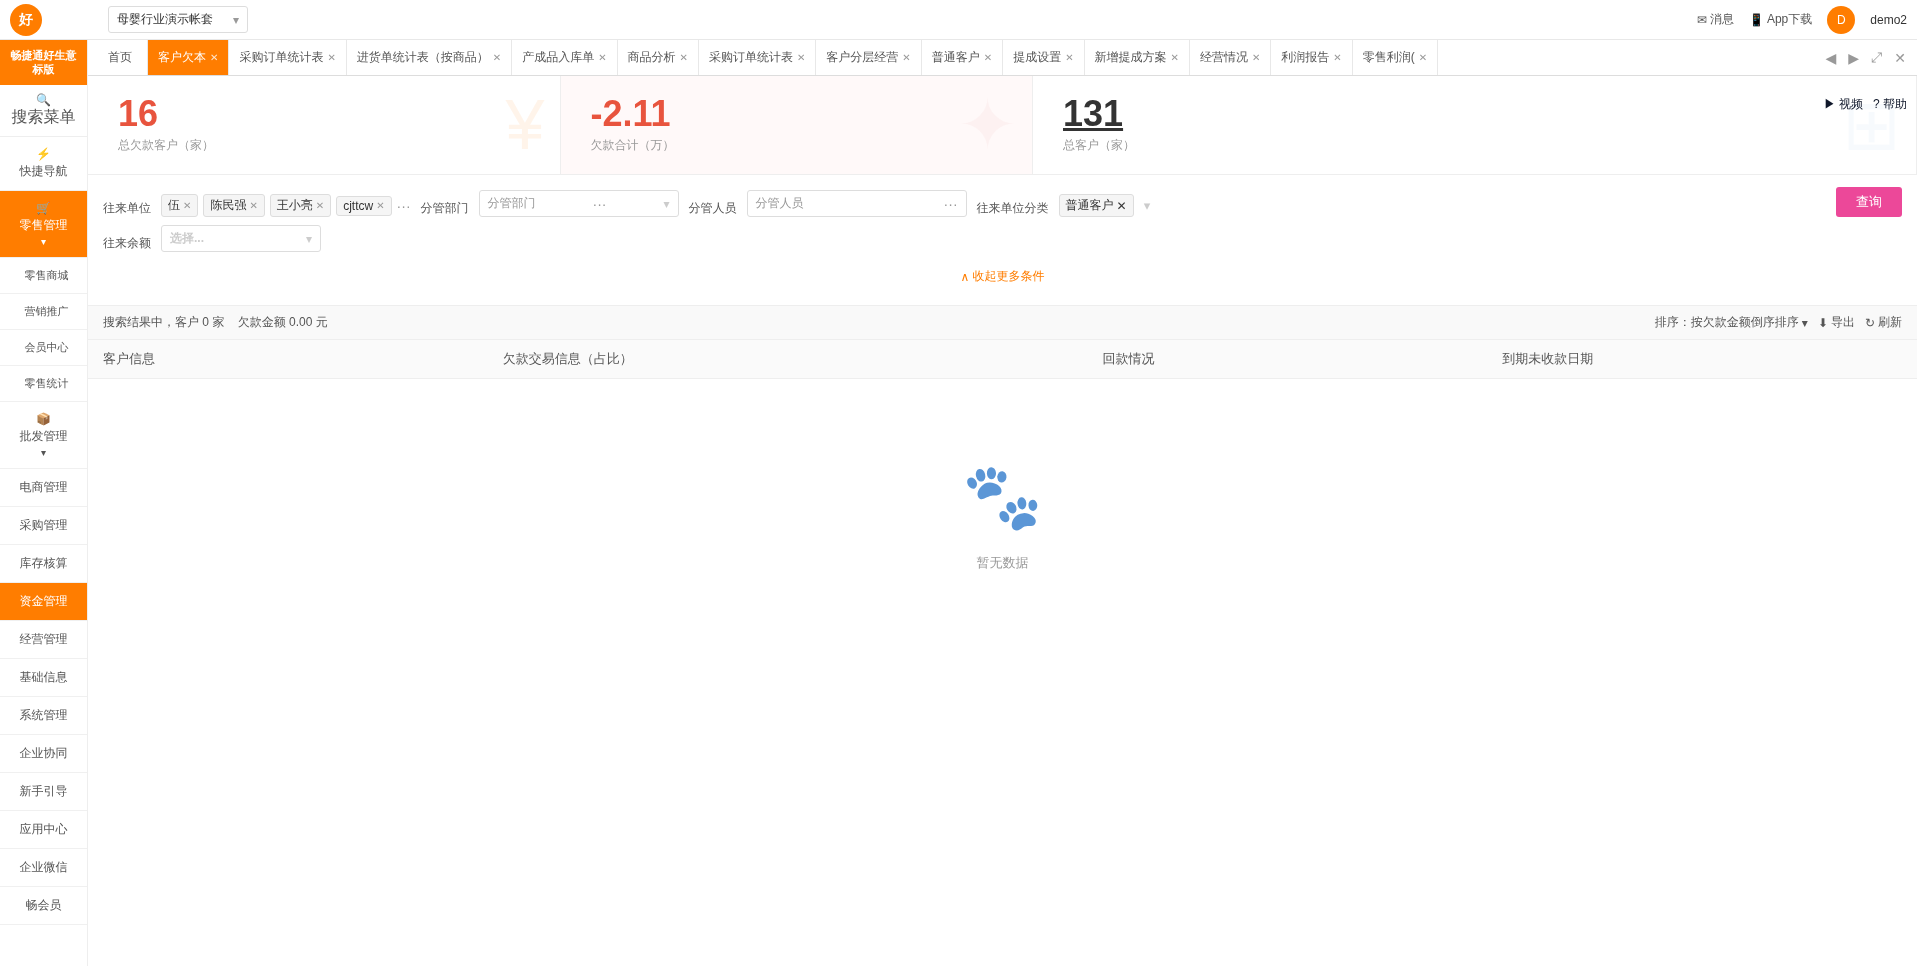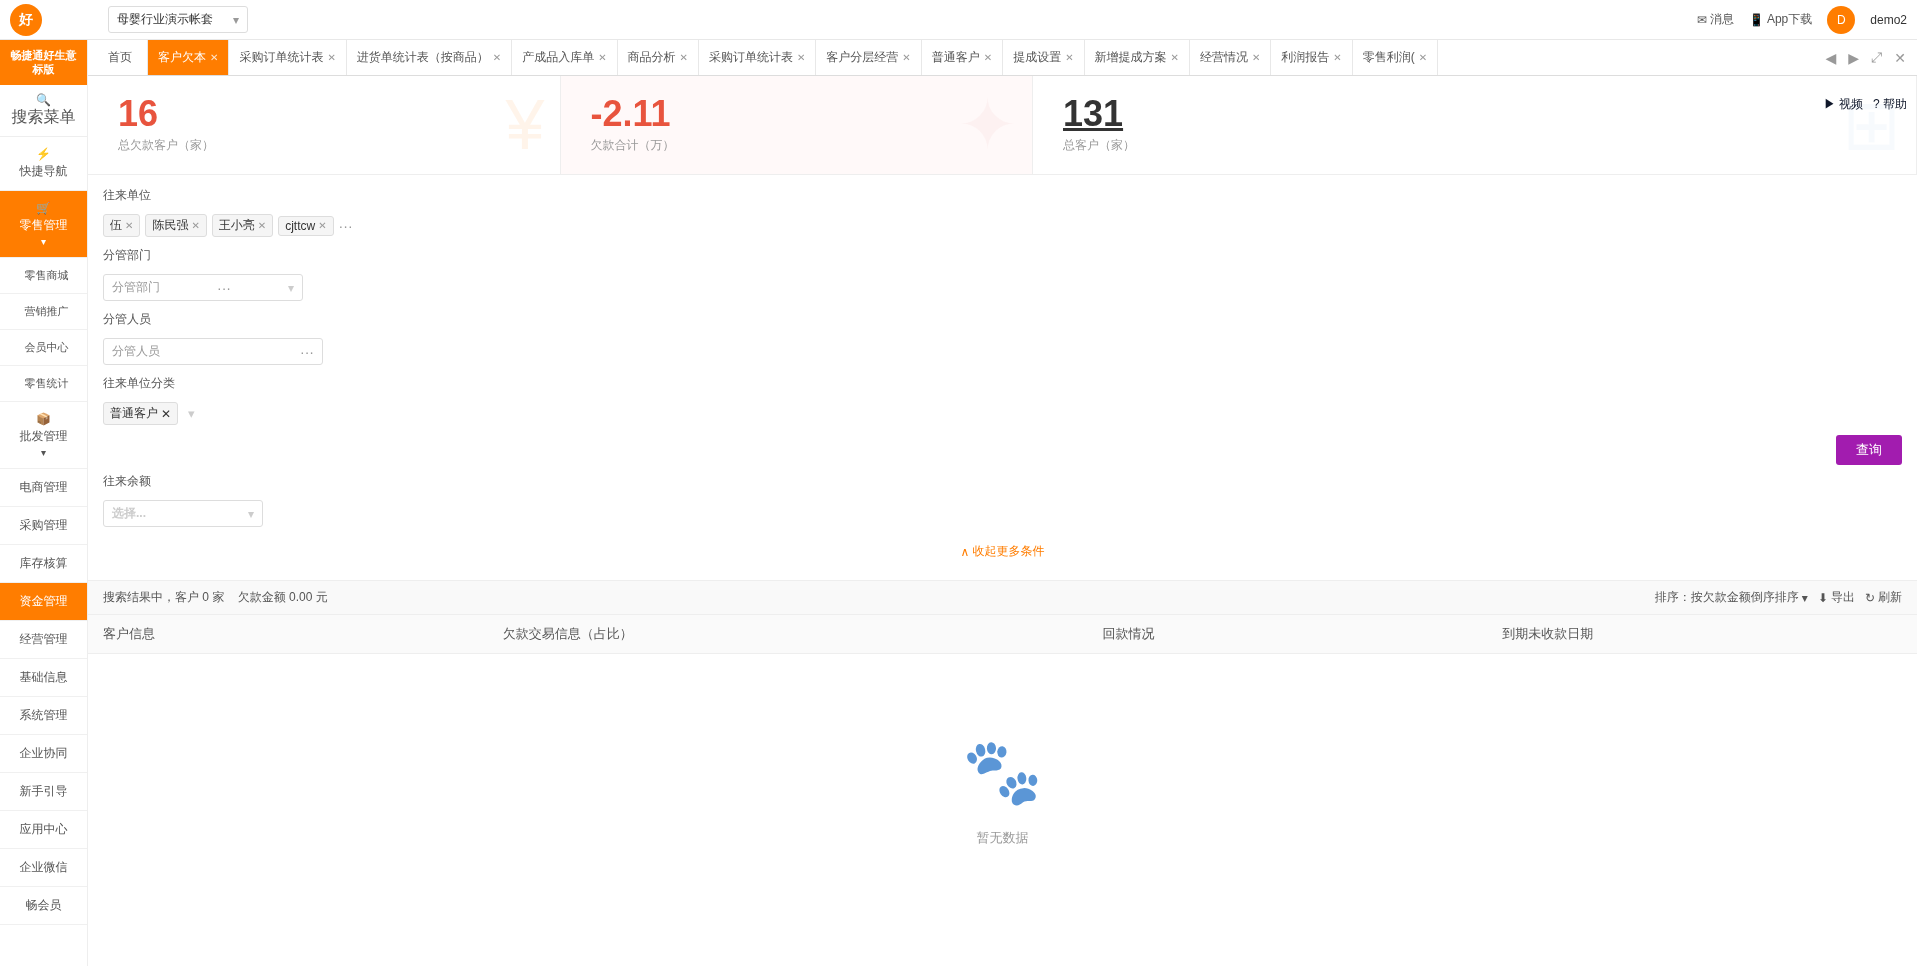--- a/index.html
+++ b/index.html
@@ -48,31 +48,31 @@
     .stat-card:last-child { border-right: none; }
     .stat-number { font-size: 36px; font-weight: bold; color: #e8543e; line-height: 1; }
     .stat-number.black { color: #333; text-decoration: underline; }
     .stat-label { font-size: 12px; color: #999; margin-top: 5px; }
     .stat-card-mid { background: #fff9f9; }
     .top-right-helps { position: absolute; top: 20px; right: 10px; display: flex; gap: 10px; font-size: 12px; color: #0f172a; }
     .top-right-helps span { cursor: pointer; display: flex; align-items: center; gap: 2px; }
 
     
     .filter-area { background: #fff; padding: 12px 15px; border-bottom: 1px solid #eee; }
-    .filter-row { display: flex; align-items: flex-start; gap: 10px; flex-wrap: wrap; margin-bottom: 8px; flex-direction: column; }
+    .filter-row { display: flex; align-items: flex-end; gap: 10px; flex-wrap: wrap; margin-bottom: 8px; }
     .filter-row:last-child { margin-bottom: 0; }
     .filter-label { font-size: 12px; color: #555; white-space: nowrap; flex-shrink: 0; }
     .filter-tags { display: flex; align-items: center; gap: 5px; flex-wrap: wrap; }
     .filter-tag { display: flex; align-items: center; gap: 3px; padding: 2px 6px; background: #f5f5f5; border: 1px solid #ddd; border-radius: 3px; font-size: 12px; }
     .filter-tag .remove { color: #999; cursor: pointer; font-size: 10px; }
     .filter-select { display: flex; align-items: center; gap: 3px; padding: 4px 8px; border: 1px solid #ddd; border-radius: 3px; cursor: pointer; font-size: 12px; min-width: 150px; color: #999; }
     .filter-select .arrow { margin-left: auto; color: #ccc; }
     .filter-more-dots { color: #999; cursor: pointer; font-size: 14px; }
     .collapse-btn { display: flex; align-items: center; gap: 3px; color: #ff7d00; font-size: 12px; cursor: pointer; margin: 0 auto; padding: 4px 10px; }
-    .query-btn { background: #a21caf; color: #fff; border: none; padding: 6px 20px; border-radius: 3px; cursor: pointer; font-size: 13px; margin-left: auto; }
+    .query-btn { background: #ec4899; color: #fff; border: none; padding: 6px 20px; border-radius: 3px; cursor: pointer; font-size: 13px; margin-left: auto; }
 
     
     .results-bar { background: #f9f9f9; padding: 8px 15px; border-bottom: 1px solid #eee; display: flex; align-items: center; justify-content: space-between; }
     .results-info { font-size: 12px; color: #555; }
     .results-actions { display: flex; align-items: center; gap: 10px; font-size: 12px; color: #555; }
     .sort-select { display: flex; align-items: center; gap: 3px; cursor: pointer; color: #555; }
     .export-btn, .refresh-btn { display: flex; align-items: center; gap: 3px; cursor: pointer; color: #555; }
 
     
     .table-area { flex: 1; background: #fff; }

